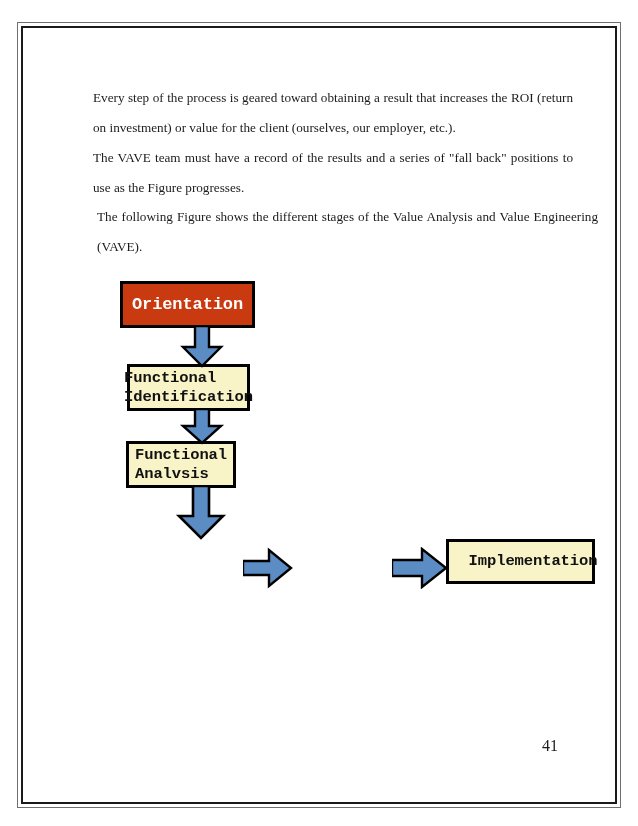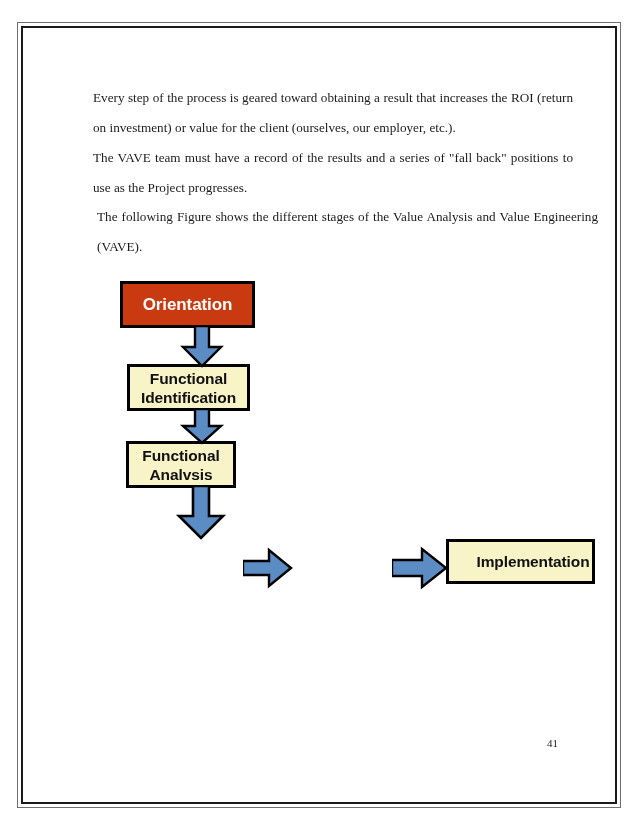--- a/index.html
+++ b/index.html
@@ -76,22 +76,21 @@
     height: 778px;
   }
 
   .node {
     position: absolute;
     box-sizing: border-box;
     border: 3px solid #000000;
     display: flex;
     align-items: center;
     justify-content: center;
-    text-align: center;
-    font-family: Liberation Sans, sans-serif;
+    font-family: Liberation Mono, monospace;
     font-weight: bold;
     font-size: 15.5px;
     line-height: 19px;
     letter-spacing: -0.1px;
     background: #f8f4c8;
     color: #111111;
   }
   .node.accent {
     background: #c93a10;
     color: #ffffff;
@@ -116,36 +115,36 @@
   #arrow-4 { left: 222px; top: 521px; }
   #arrow-5 { left: 371px; top: 521px; }
 
   
   .page-number {
     position: absolute;
     left: 0;
     top: 711px;
     width: 537px;
     text-align: right;
-    font-size: 11px;
+    font-size: 16px;
     color: #1b1b1b;
     font-family: "Liberation Serif", serif;
   }
 </style>
 </head>
 <body>
 
 <div class="page-frame-outer"></div>
 <div class="page-frame-inner"></div>
 
 <div class="page-content">
 
   <p class="para para-indent" id="para-1">Every step of the process is geared toward obtaining a result that increases the ROI (return on investment) or value for the client (ourselves, our employer, etc.).</p>
 
-  <p class="para para-indent" id="para-2">The VAVE team must have a record of the results and a series of "fall back" positions to use as the Project progresses.</p>
+  <p class="para para-indent" id="para-2">The VAVE team must have a record of the results and a series of "fall back" positions to use as the Figure progresses.</p>
 
   <p class="para para-flush" id="para-3">The following Figure shows the different stages of the Value Analysis and Value Engineering (VAVE).</p>
 
   <div class="diagram">
 
     <div class="node accent" id="node-orientation">Orientation</div>
 
     <div class="node" id="node-func-id">Functional<br>Identification</div>
 
     <div class="node" id="node-func-analysis">Functional<br>Analvsis</div>

